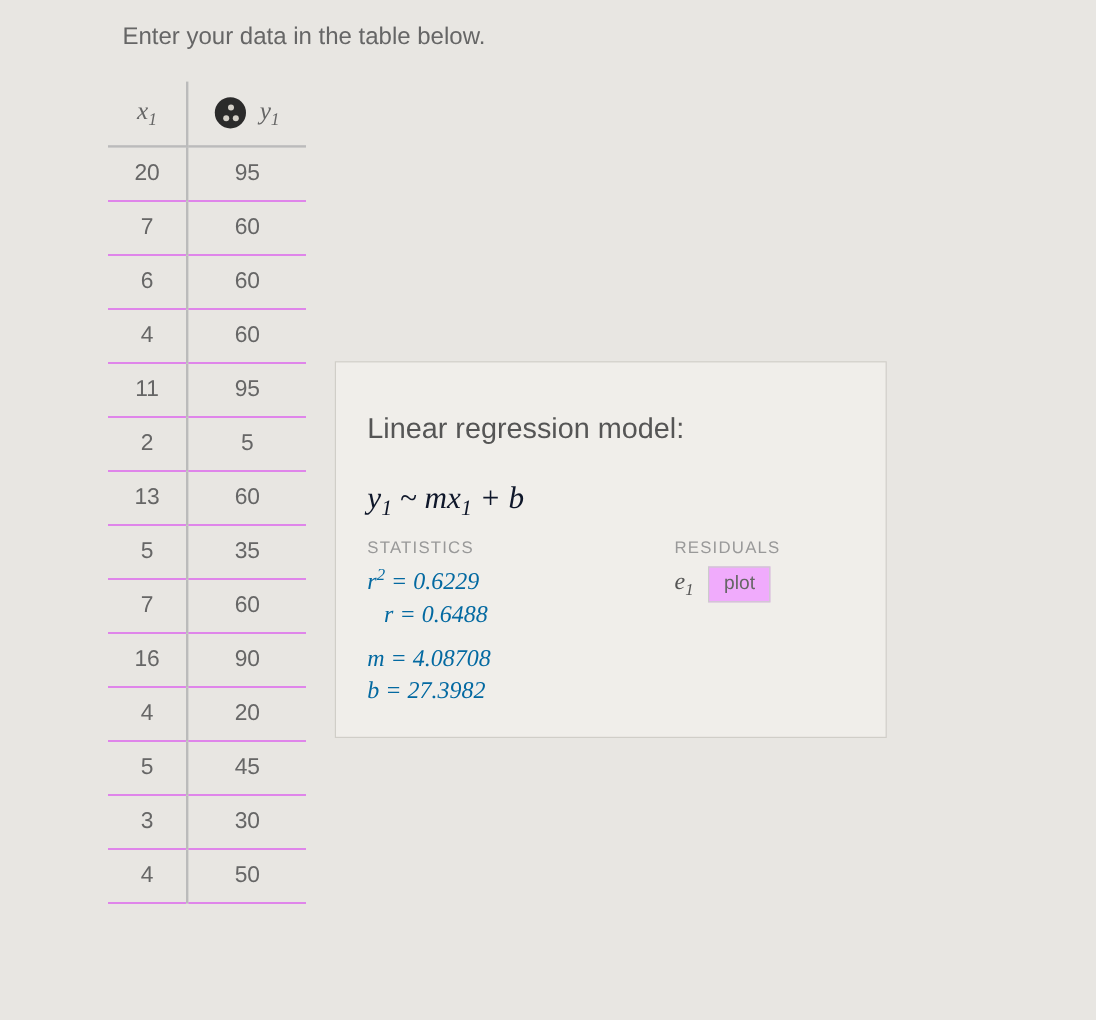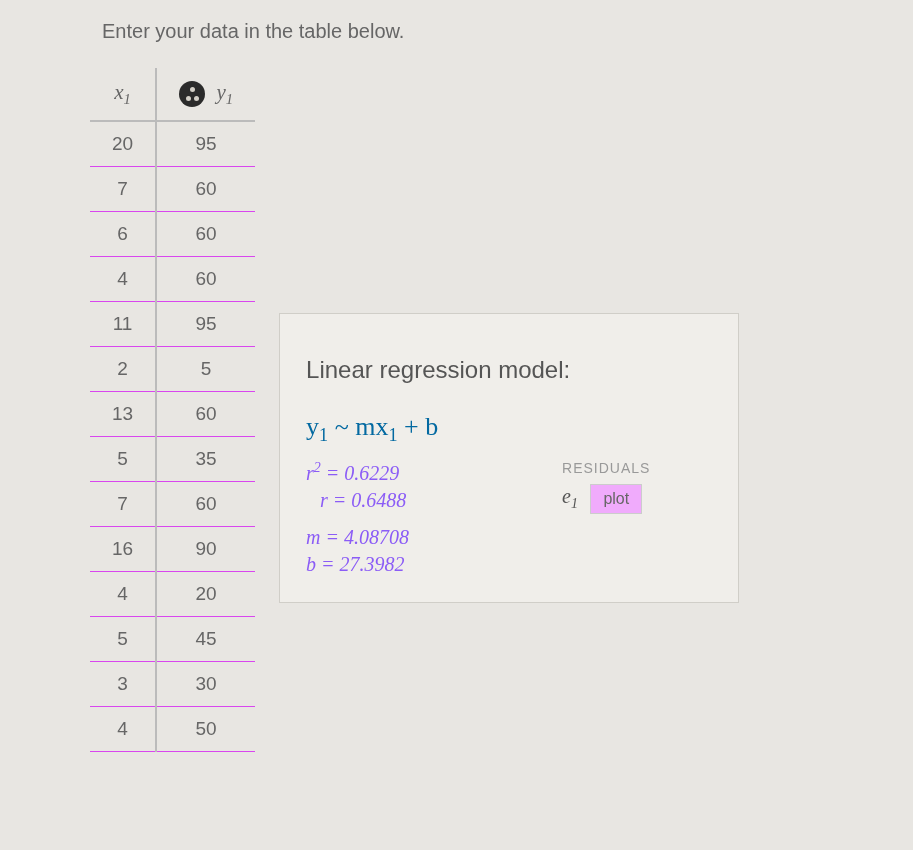--- a/index.html
+++ b/index.html
@@ -86,40 +86,41 @@
       color: #555;
     }
     .panel-title {
       font-size: 24px;
       color: #555;
       margin-bottom: 28px;
       margin-top: 20px;
     }
     .equation {
       font-family: 'Times New Roman', serif;
+      font-style: italic;
       font-size: 26px;
-      color: #0369a1;
+      color: #0f172a;
       margin-bottom: 14px;
     }
     .section-row {
       display: flex;
       justify-content: space-between;
       align-items: flex-start;
     }
     .section-label {
       font-size: 14px;
       letter-spacing: 1px;
       color: #999;
       margin-bottom: 8px;
     }
     .stat-line {
       font-family: 'Times New Roman', serif;
       font-style: italic;
       font-size: 20px;
-      color: #8b5cf6;
+      color: #0369a1;
       margin-bottom: 4px;
     }
     .sup { font-size: 0.7em; vertical-align: super; }
     .residuals-block {
       text-align: left;
     }
     .residual-label {
       font-family: 'Times New Roman', serif;
       font-style: italic;
       font-size: 20px;
@@ -222,20 +223,21 @@
 
   <div class="regression-panel">
     <div class="panel-title">Linear regression model:</div>
 
     <div class="equation">
       <span>y</span><span class="sub">1</span><span> ~ </span><span>m</span><span>x</span><span class="sub">1</span><span> + b</span>
     </div>
 
     <div class="section-row">
       <div class="col-left">
+        <div class="section-label">STATISTICS</div>
         <div class="stat-line">
           <span>r</span><span class="sup">2</span><span> = 0.6229</span>
         </div>
         <div class="stat-line" style="margin-left:14px;">
           <span>r</span><span> = 0.6488</span>
         </div>
 
         <div class="params-block">
           <div class="stat-line">
             <span>m</span><span> = 4.08708</span>

